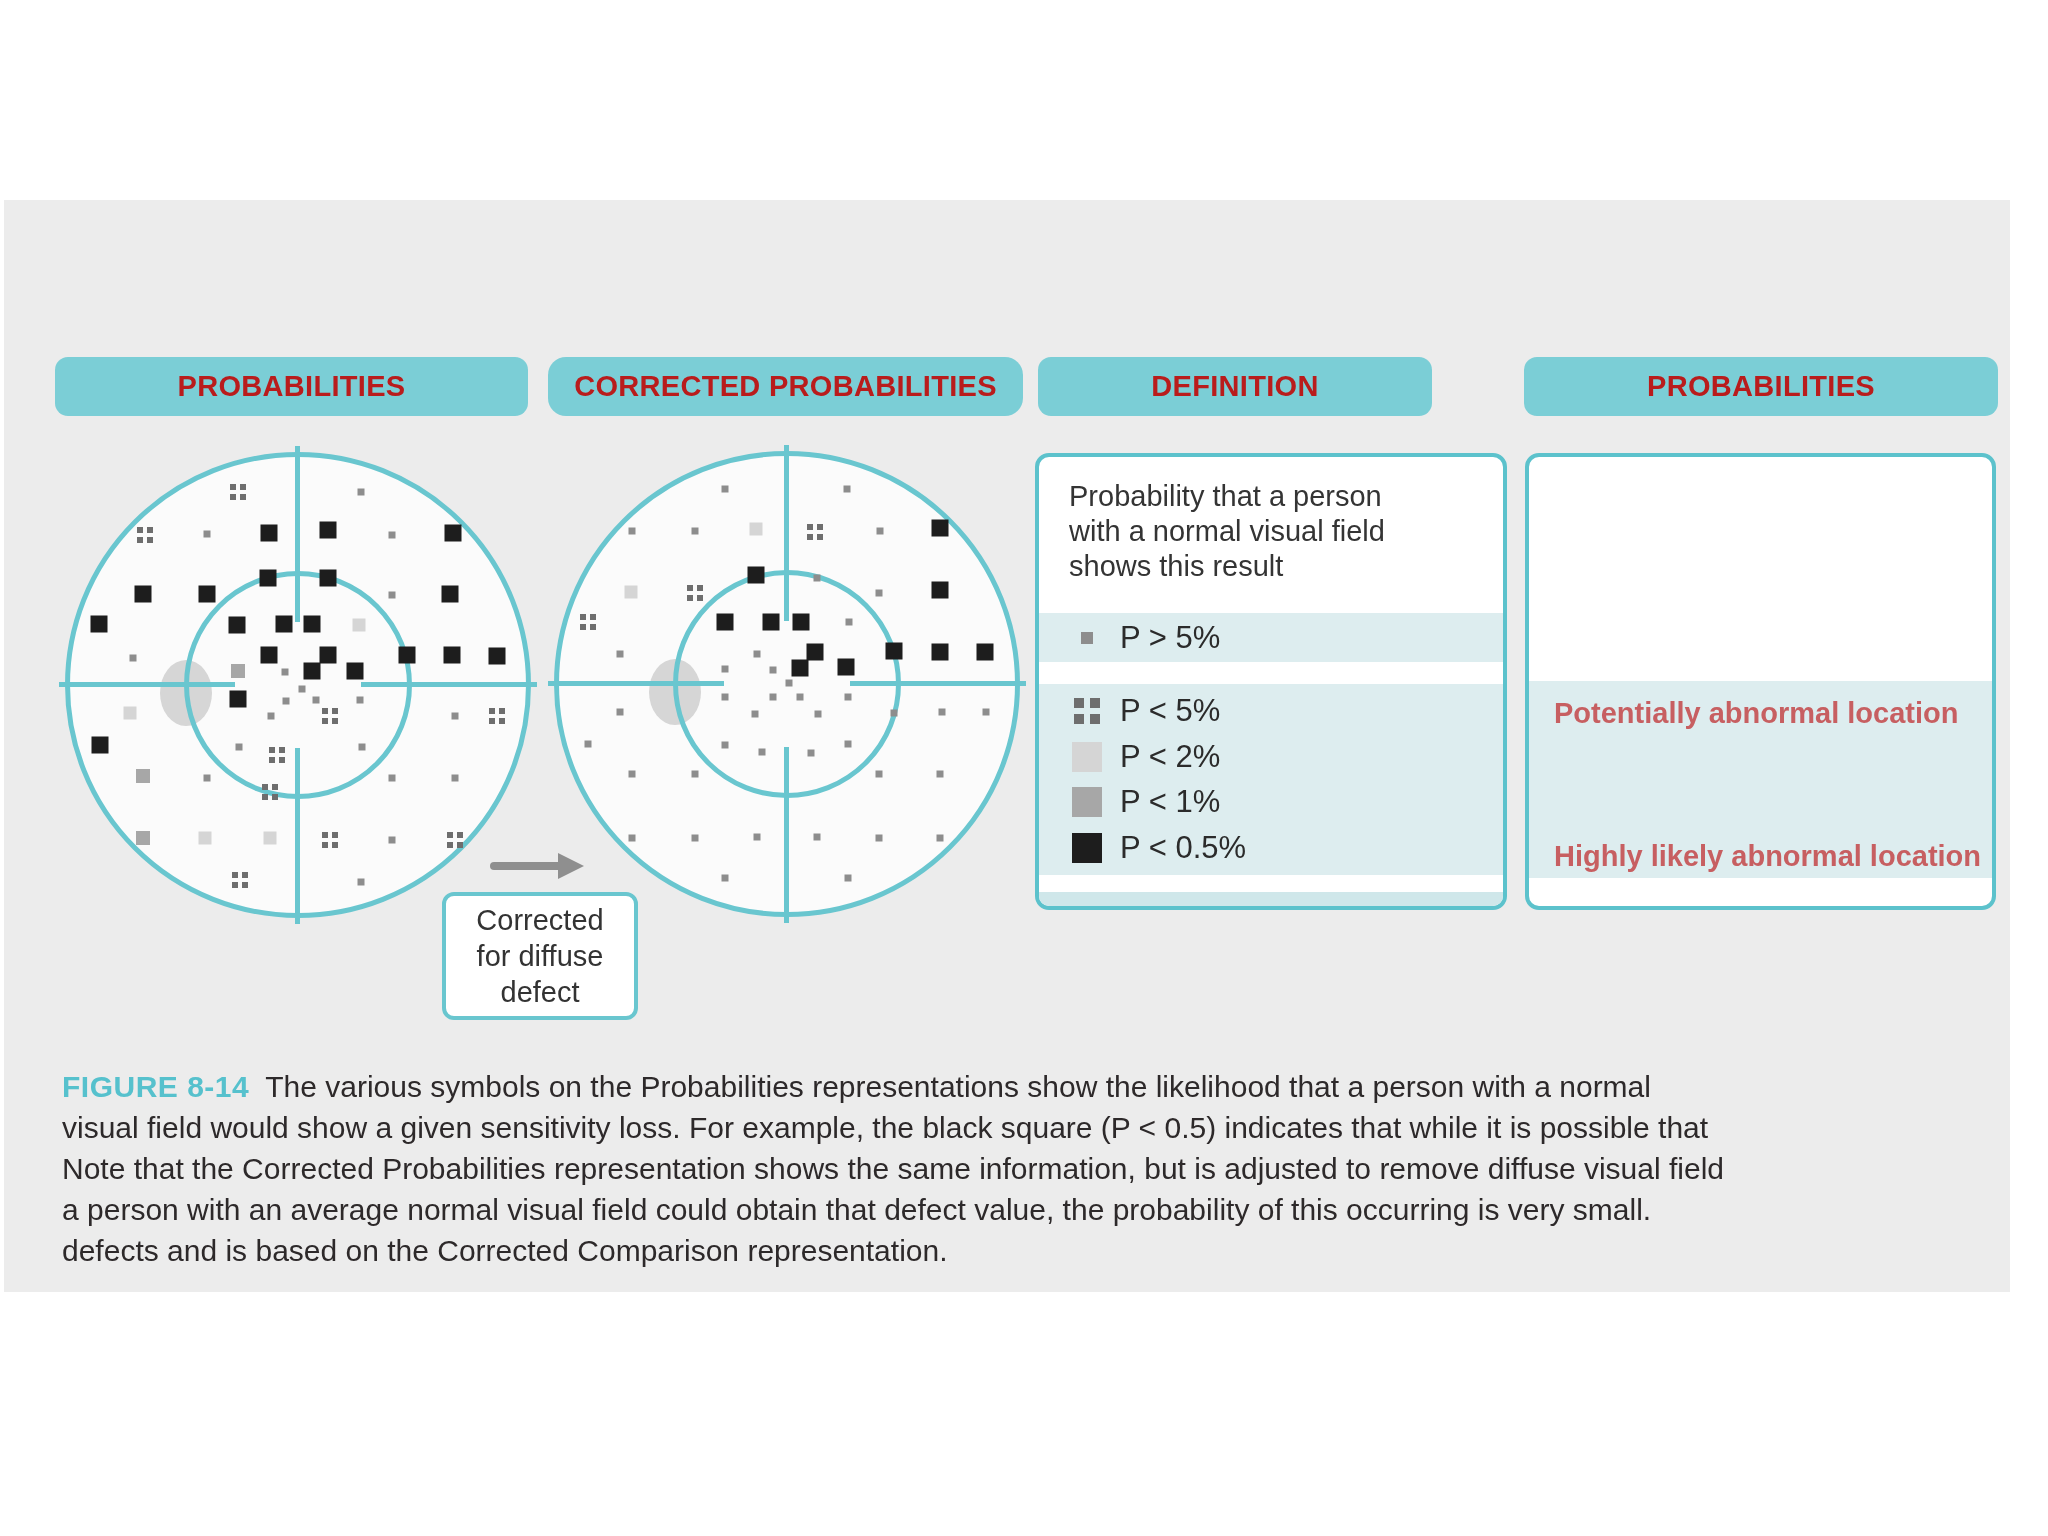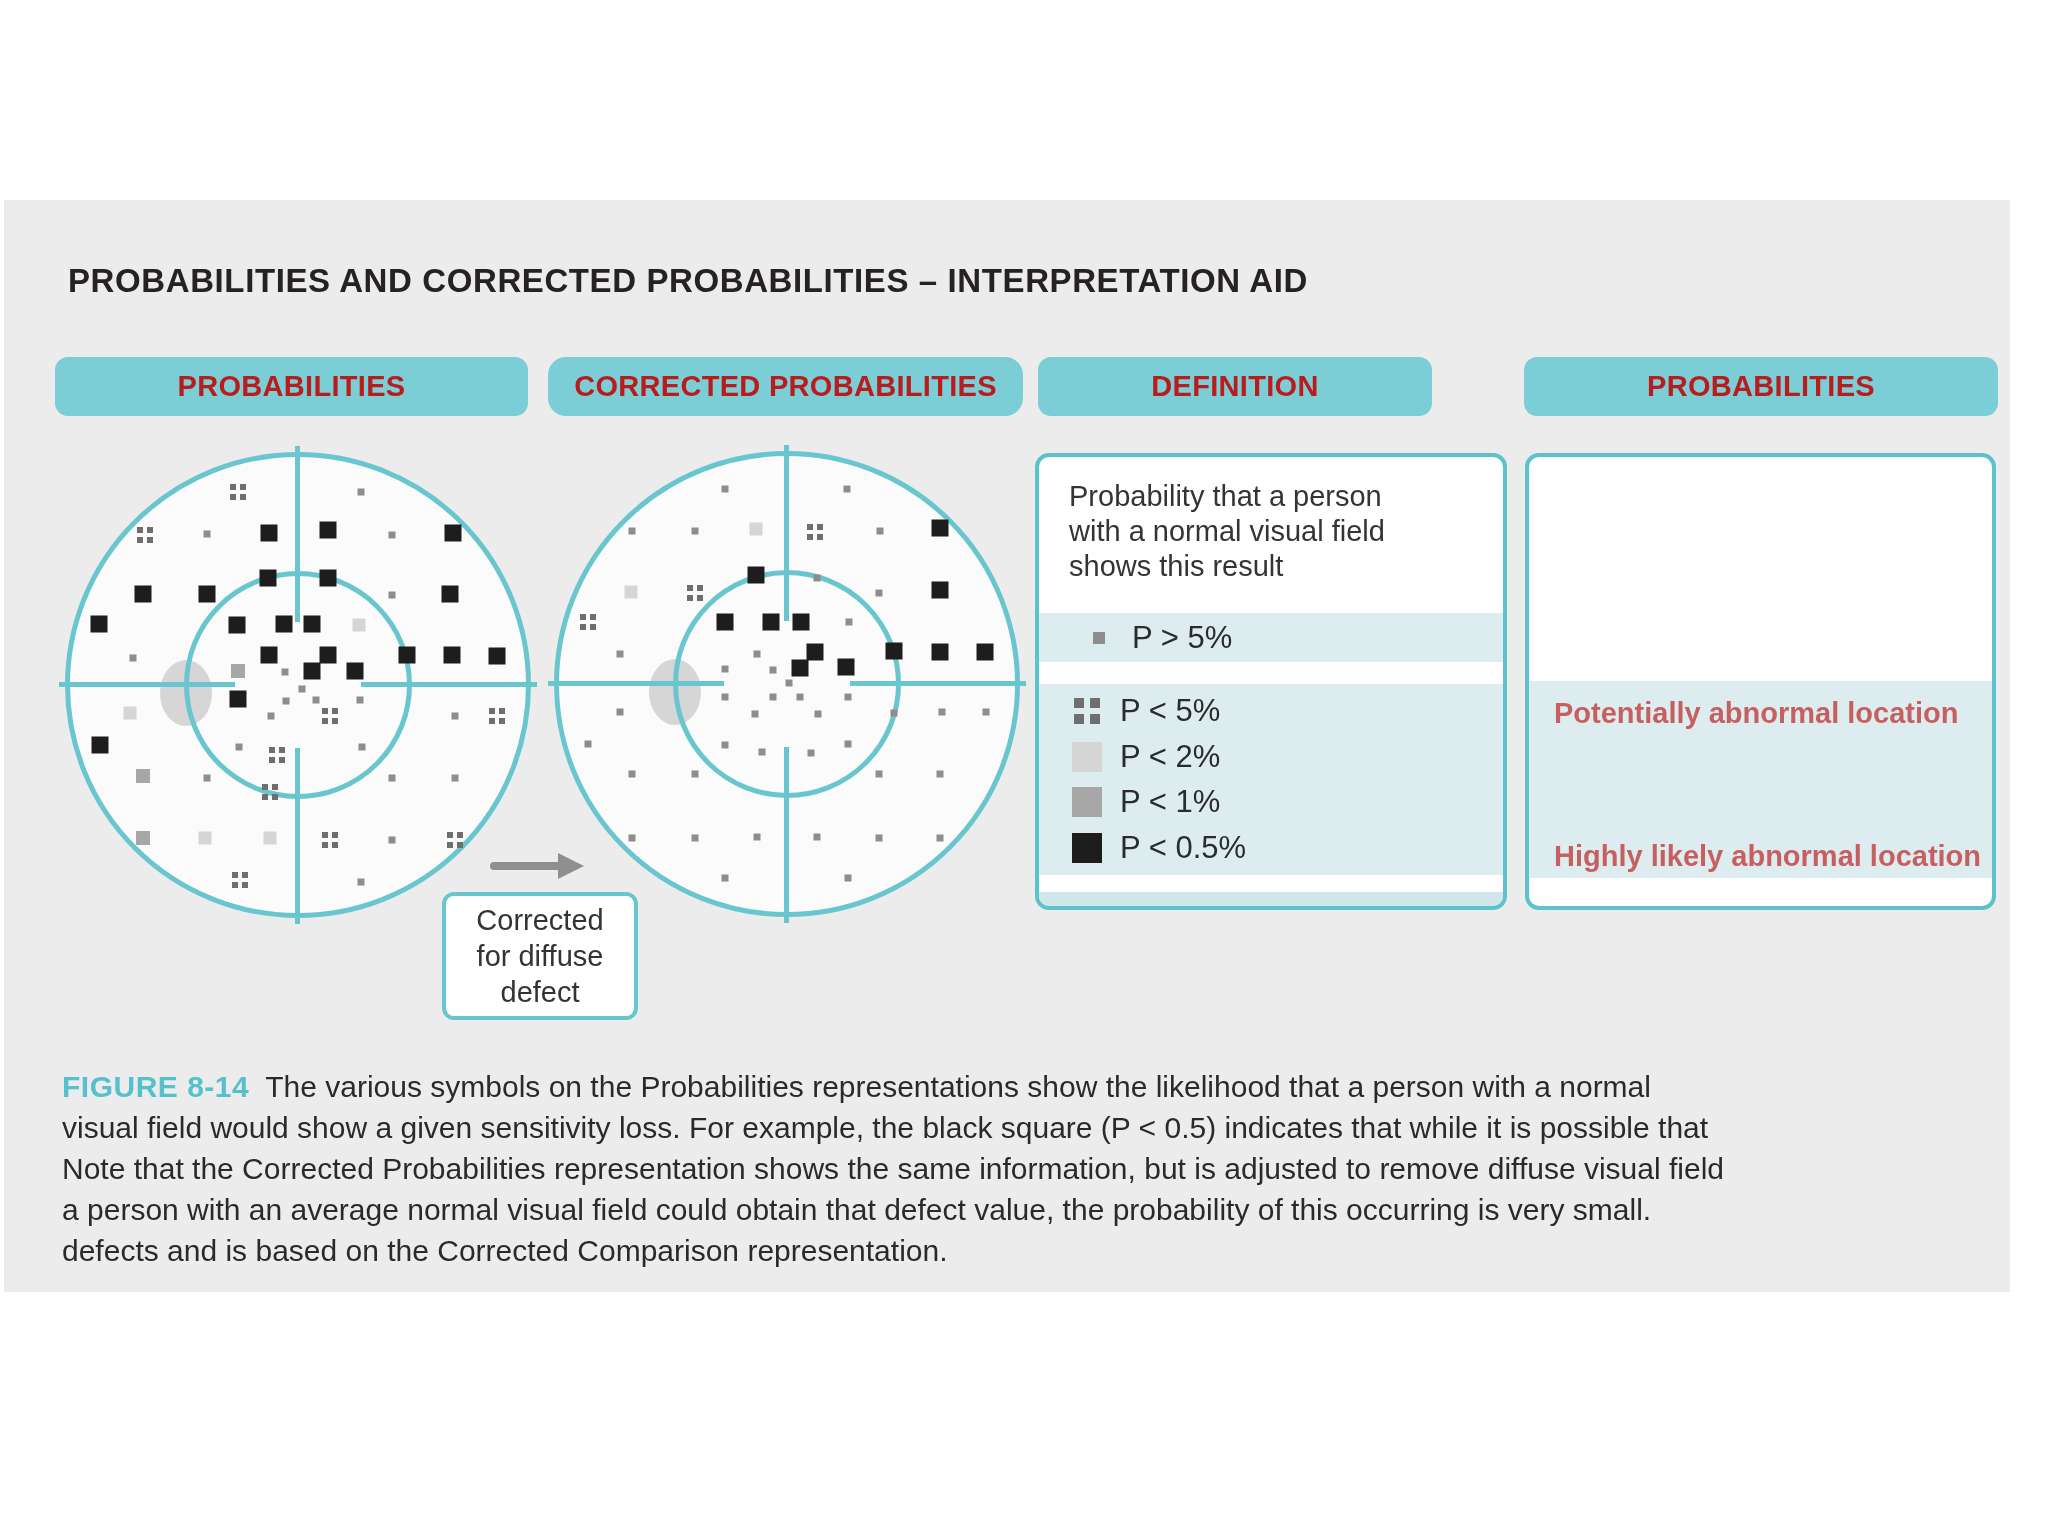--- a/index.html
+++ b/index.html
@@ -51,21 +51,21 @@
   .corrbox{position:absolute;left:442px;top:892px;width:196px;height:128px;box-sizing:border-box;
            border:4px solid #69c6cf;border-radius:12px;background:#fff;
            display:flex;flex-direction:column;align-items:center;justify-content:center;
            font-size:29px;line-height:36px;color:#333;text-align:center;}
   
   .panel{position:absolute;top:453px;height:457px;box-sizing:border-box;
          border:4px solid #5cc2cc;border-radius:14px;background:#fff;overflow:hidden;}
   #def-panel{left:1035px;width:472px;}
   #int-panel{left:1525px;width:471px;}
   .def-intro{position:absolute;left:30px;top:22px;font-size:29px;line-height:35px;color:#343434;}
-  .band{position:absolute;left:0;right:0;background:#ddedef;padding-left:12px;}
+  .band{position:absolute;left:0;right:0;background:#ddedef;}
   .def-band1{top:156px;height:49px;display:flex;align-items:center;}
   .def-band2{top:227px;height:191px;display:flex;flex-direction:column;justify-content:space-around;padding:4px 0;box-sizing:border-box;}
   .def-strip{position:absolute;left:0;right:0;bottom:0;height:14px;background:#cfe7ea;}
   .leg-row{display:flex;align-items:center;}
   .leg-ico-wrap{width:30px;margin-left:33px;display:flex;justify-content:center;align-items:center;flex:0 0 auto;}
   .leg-label{margin-left:18px;font-size:31px;color:#2b2b2b;}
   .ico-dot{width:12px;height:12px;background:#8d8d8d;}
   .ico-quad{width:26px;height:26px;background:
       linear-gradient(#6e6e6e,#6e6e6e) 0 0/10px 10px no-repeat,
       linear-gradient(#6e6e6e,#6e6e6e) 16px 0/10px 10px no-repeat,
@@ -86,21 +86,20 @@
   .cap-line{white-space:nowrap;}
   .fig-label{color:#56c1cd;font-weight:bold;letter-spacing:.5px;margin-right:16px;}
 </style>
 </head>
 <body>
 
 <div id="canvas">
 
   <div class="gray-panel"></div>
 
-  <div class="fig-title">PROBABILITIES AND CORRECTED PROBABILITIES – INTERPRETATION AID</div>
 
   <div class="colbar" id="bar-prob">PROBABILITIES</div>
   <div class="colbar" id="bar-corr">CORRECTED PROBABILITIES</div>
   <div class="colbar" id="bar-def">DEFINITION</div>
   <div class="colbar" id="bar-int">PROBABILITIES</div>
 
   <div class="plot" id="plot-left">
     <div class="ring outer"></div>
     <div class="blindspot"></div>
     <div class="ring inner"></div>

